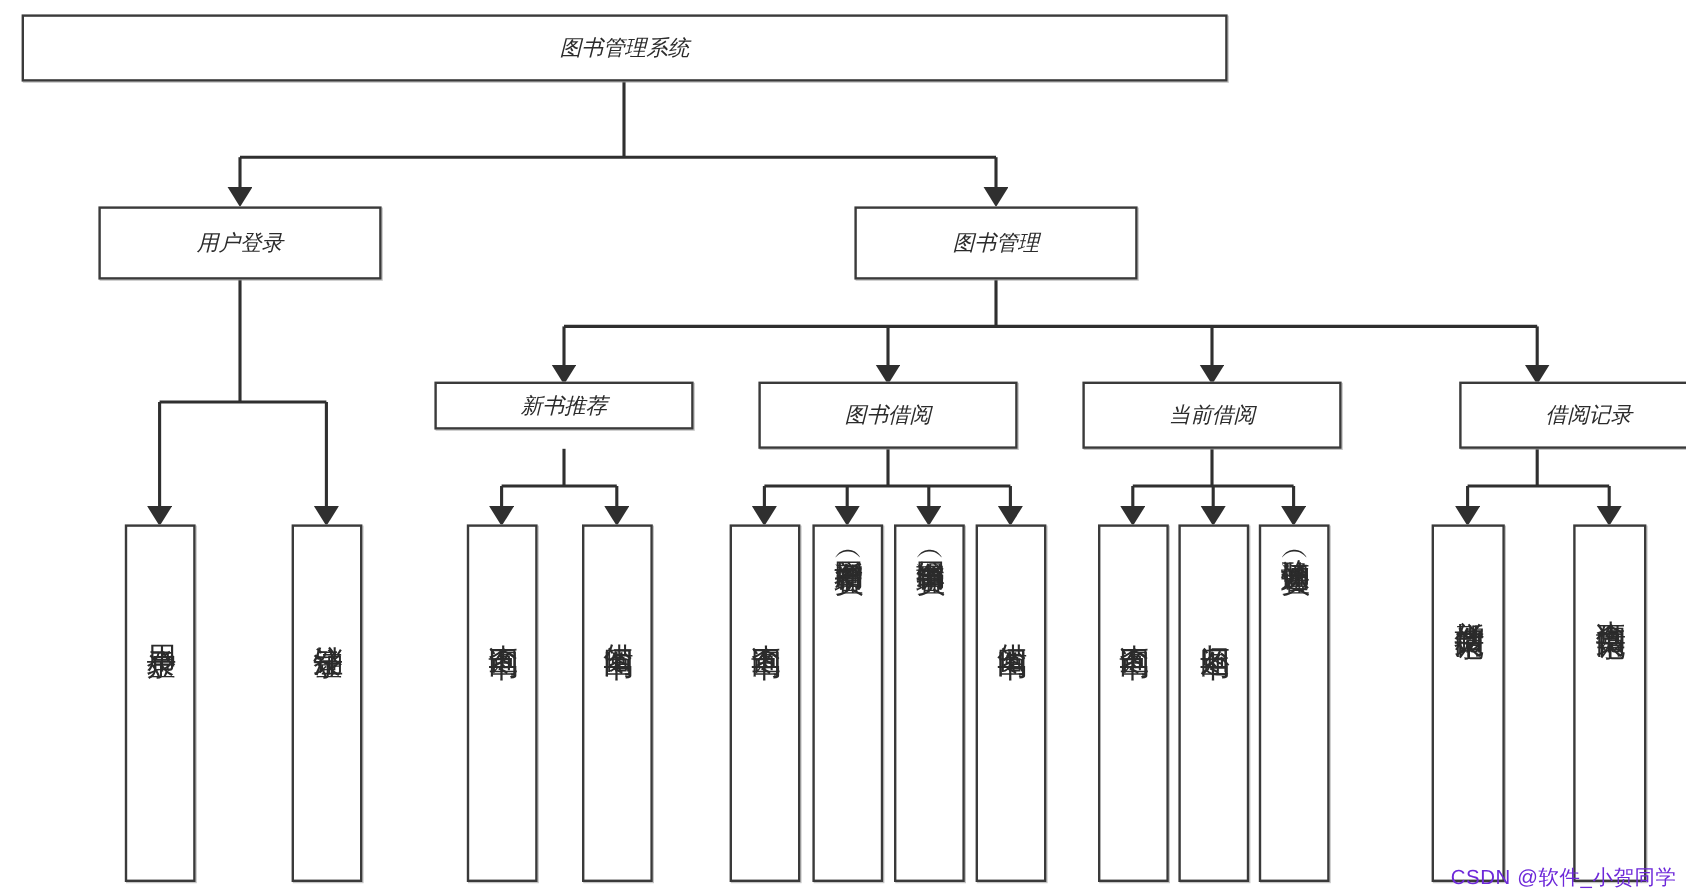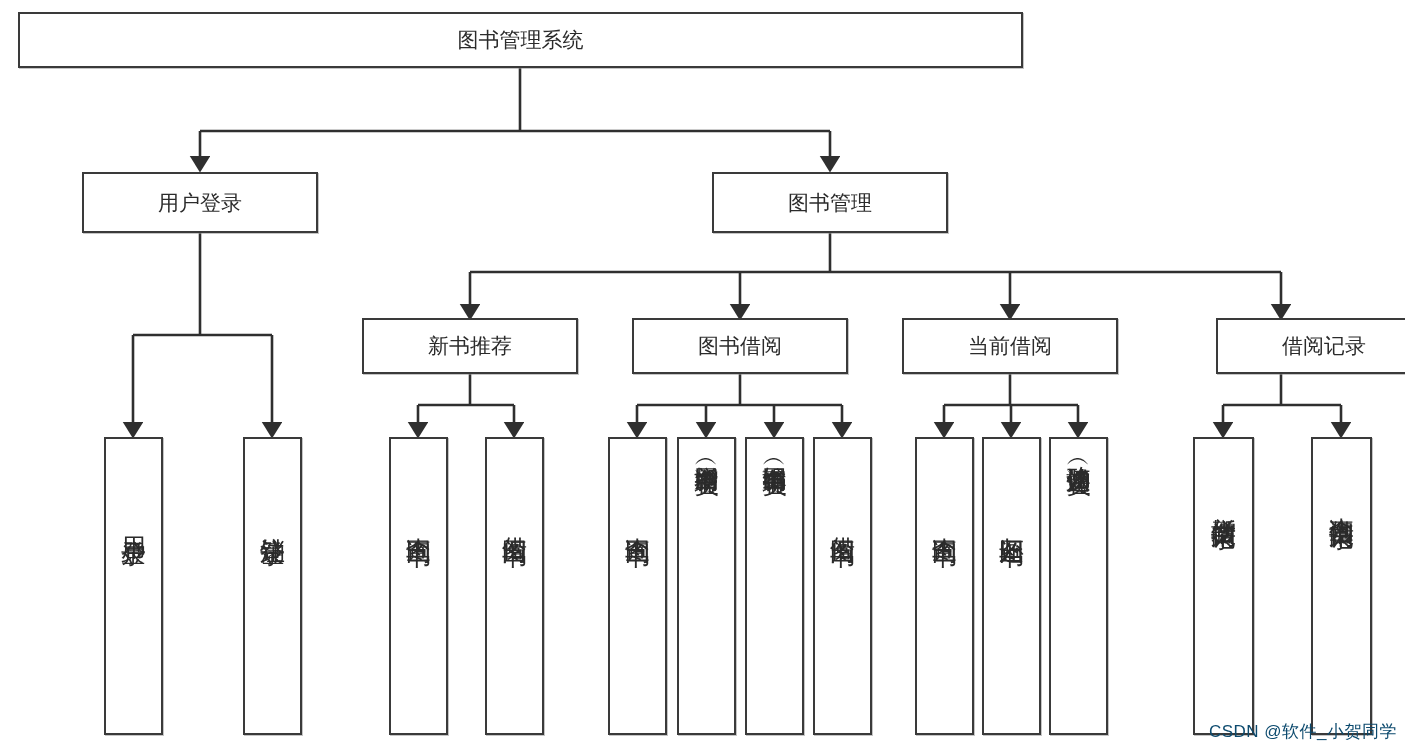--- a/index.html
+++ b/index.html
@@ -35,21 +35,22 @@
     align-items: center;
     justify-content: center;
     color: #2b2b2b;
   }
   .node .label {
     text-align: center;
     line-height: 1.12;
     white-space: nowrap;
   }
   .node.horiz .label {
-    font-size: 21px;
+    font-size: 18px;
+    font-style: italic;
   }
   .node.vert {
     align-items: flex-start;
     justify-content: center;
     padding-top: 4px;
   }
   .node.vert .label {
     writing-mode: vertical-rl;
     text-orientation: upright;
     font-size: 25px;
@@ -68,21 +69,21 @@
     padding-top: 54px;
   }
   .node.vert.top .label {
     padding-top: 4px;
   }
   #watermark {
     position: absolute;
     right: 8px;
     bottom: 4px;
     font-size: 17px;
-    color: #0c4a6e;
+    color: #6d28d9;
     letter-spacing: 0.5px;
     white-space: nowrap;
   }
 </style>
 </head>
 <body>
 
 <div id="diagram-root">
 
   <svg id="edge-layer" viewBox="0 0 1405 747">
@@ -139,21 +140,21 @@
     <span class="label">图书管理系统</span>
   </div>
 
   <div class="node horiz" style="left:82px; top:172px; width:236px; height:61px;">
     <span class="label">用户登录</span>
   </div>
   <div class="node horiz" style="left:712px; top:172px; width:236px; height:61px;justify-content:center;">
     <span class="label">图书管理</span>
   </div>
 
-  <div class="node horiz" style="left:362px; top:318px; width:216px; height:56px;">
+  <div class="node horiz" style="left:362px; top:318px; width:216px; height:40px;">
     <span class="label">新书推荐</span>
   </div>
   <div class="node horiz" style="left:902px; top:318px; width:216px; height:56px;">
     <span class="label">当前借阅</span>
   </div>
   <div class="node horiz" style="left:632px; top:318px; width:216px; height:56px;">
     <span class="label">图书借阅</span>
   </div>
   <div class="node horiz" style="left:1216px; top:318px; width:216px; height:56px;">
     <span class="label">借阅记录</span>

